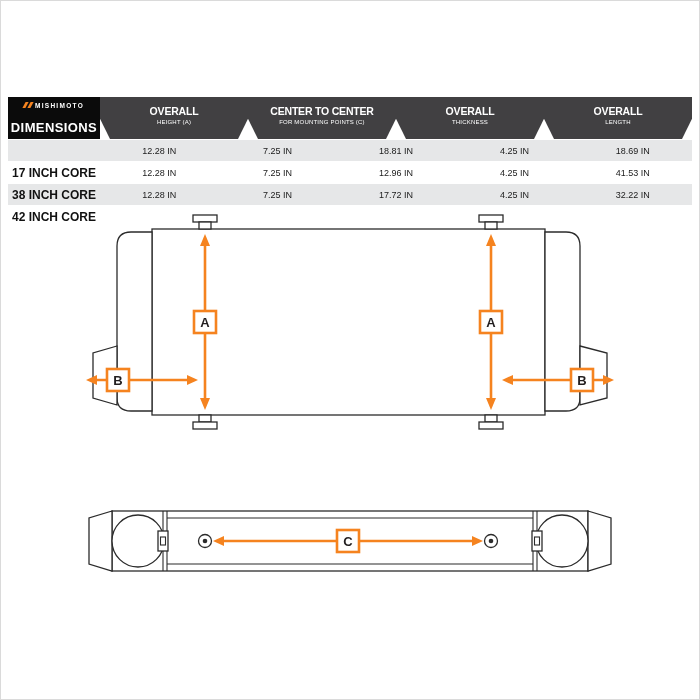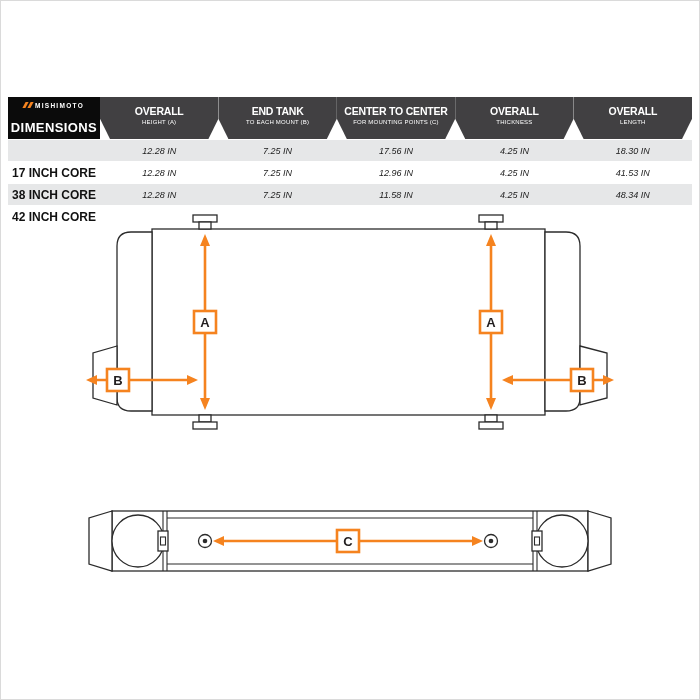--- a/index.html
+++ b/index.html
@@ -32,21 +32,21 @@
     flex:1;background:var(--header-bg);color:#fff;text-align:center;
     display:flex;flex-direction:column;justify-content:center;gap:2px;
     padding-bottom:7px;
     clip-path:polygon(0 0,100% 0,100% 52%,calc(100% - 10px) 100%,10px 100%,0 52%);
   }
   .h-main{font-size:10.5px;font-weight:bold;letter-spacing:-.2px;white-space:nowrap;}
   .h-sub{font-size:6px;letter-spacing:.2px;white-space:nowrap;}
   .trow{display:flex;height:21px;margin-top:1px;align-items:center;}
   .trow.alt{background:var(--row-alt);}
   .rlabel{width:92px;flex:0 0 92px;text-align:center;font-size:12px;font-weight:bold;color:#111;margin-top:44px;}
-  .rcell{flex:1;text-align:center;font-size:9px;color:#1a1a1a;font-style:italic;}
+  .rcell{flex:1;text-align:center;font-size:9px;color:#1a1a1a;}
 
   
   .front-view{position:absolute;left:0;top:205px;}
   .bottom-view{position:absolute;left:0;top:495px;}
   .draw{stroke:#2b2b2b;stroke-width:1.3;fill:#fff;}
   .draw-thin{stroke:#2b2b2b;stroke-width:1.1;fill:none;}
   .dim-line{stroke:var(--accent);stroke-width:2.6;fill:none;}
   .dim-head{fill:var(--accent);stroke:none;}
   .dim-box{fill:#fff;stroke:var(--accent);stroke-width:2.6;}
   .dim-text{font-family:"Liberation Sans",sans-serif;font-size:13px;font-weight:bold;fill:#231f20;text-anchor:middle;}
@@ -68,60 +68,56 @@
             </span>
           <span class="brand-text">MISHIMOTO</span>
         </div>
         <div class="panel-title">DIMENSIONS</div>
       </div>
       <div class="hcell">
         <div class="h-main">OVERALL</div>
         <div class="h-sub">HEIGHT  (A)</div>
       </div>
       <div class="hcell">
-        <div class="h-main">END TANK</div>
-        <div class="h-sub">TO EACH MOUNT (B)</div>
-      </div>
-      <div class="hcell">
         <div class="h-main">CENTER TO CENTER</div>
         <div class="h-sub">FOR MOUNTING POINTS  (C)</div>
       </div>
       <div class="hcell">
         <div class="h-main">OVERALL</div>
         <div class="h-sub">THICKNESS</div>
       </div>
       <div class="hcell">
         <div class="h-main">OVERALL</div>
         <div class="h-sub">LENGTH</div>
       </div>
     </div>
 
     <div class="trow alt">
       <div class="rlabel">17 INCH CORE</div>
       <div class="rcell">12.28 IN</div>
       <div class="rcell">7.25 IN</div>
-      <div class="rcell">17.56 IN</div>
+      <div class="rcell">18.81 IN</div>
       <div class="rcell">4.25 IN</div>
-      <div class="rcell">18.30 IN</div>
+      <div class="rcell">18.69 IN</div>
     </div>
     <div class="trow">
       <div class="rlabel">38 INCH CORE</div>
       <div class="rcell">12.28 IN</div>
       <div class="rcell">7.25 IN</div>
       <div class="rcell">12.96 IN</div>
       <div class="rcell">4.25 IN</div>
       <div class="rcell">41.53 IN</div>
     </div>
     <div class="trow alt">
       <div class="rlabel">42 INCH CORE</div>
       <div class="rcell">12.28 IN</div>
       <div class="rcell">7.25 IN</div>
-      <div class="rcell">11.58 IN</div>
+      <div class="rcell">17.72 IN</div>
       <div class="rcell">4.25 IN</div>
-      <div class="rcell">48.34 IN</div>
+      <div class="rcell">32.22 IN</div>
     </div>
   </div>
 
   <svg class="front-view" width="700" height="235" viewBox="0 0 700 235">
     <defs>
       <pattern id="fins" width="10" height="7.2" patternUnits="userSpaceOnUse">
         <rect width="10" height="7.2" fill="#ffffff"></rect>
         <line x1="0" y1="3.6" x2="10" y2="3.6" stroke="#555555" stroke-width="1.1"></line>
       </pattern>
     </defs>

